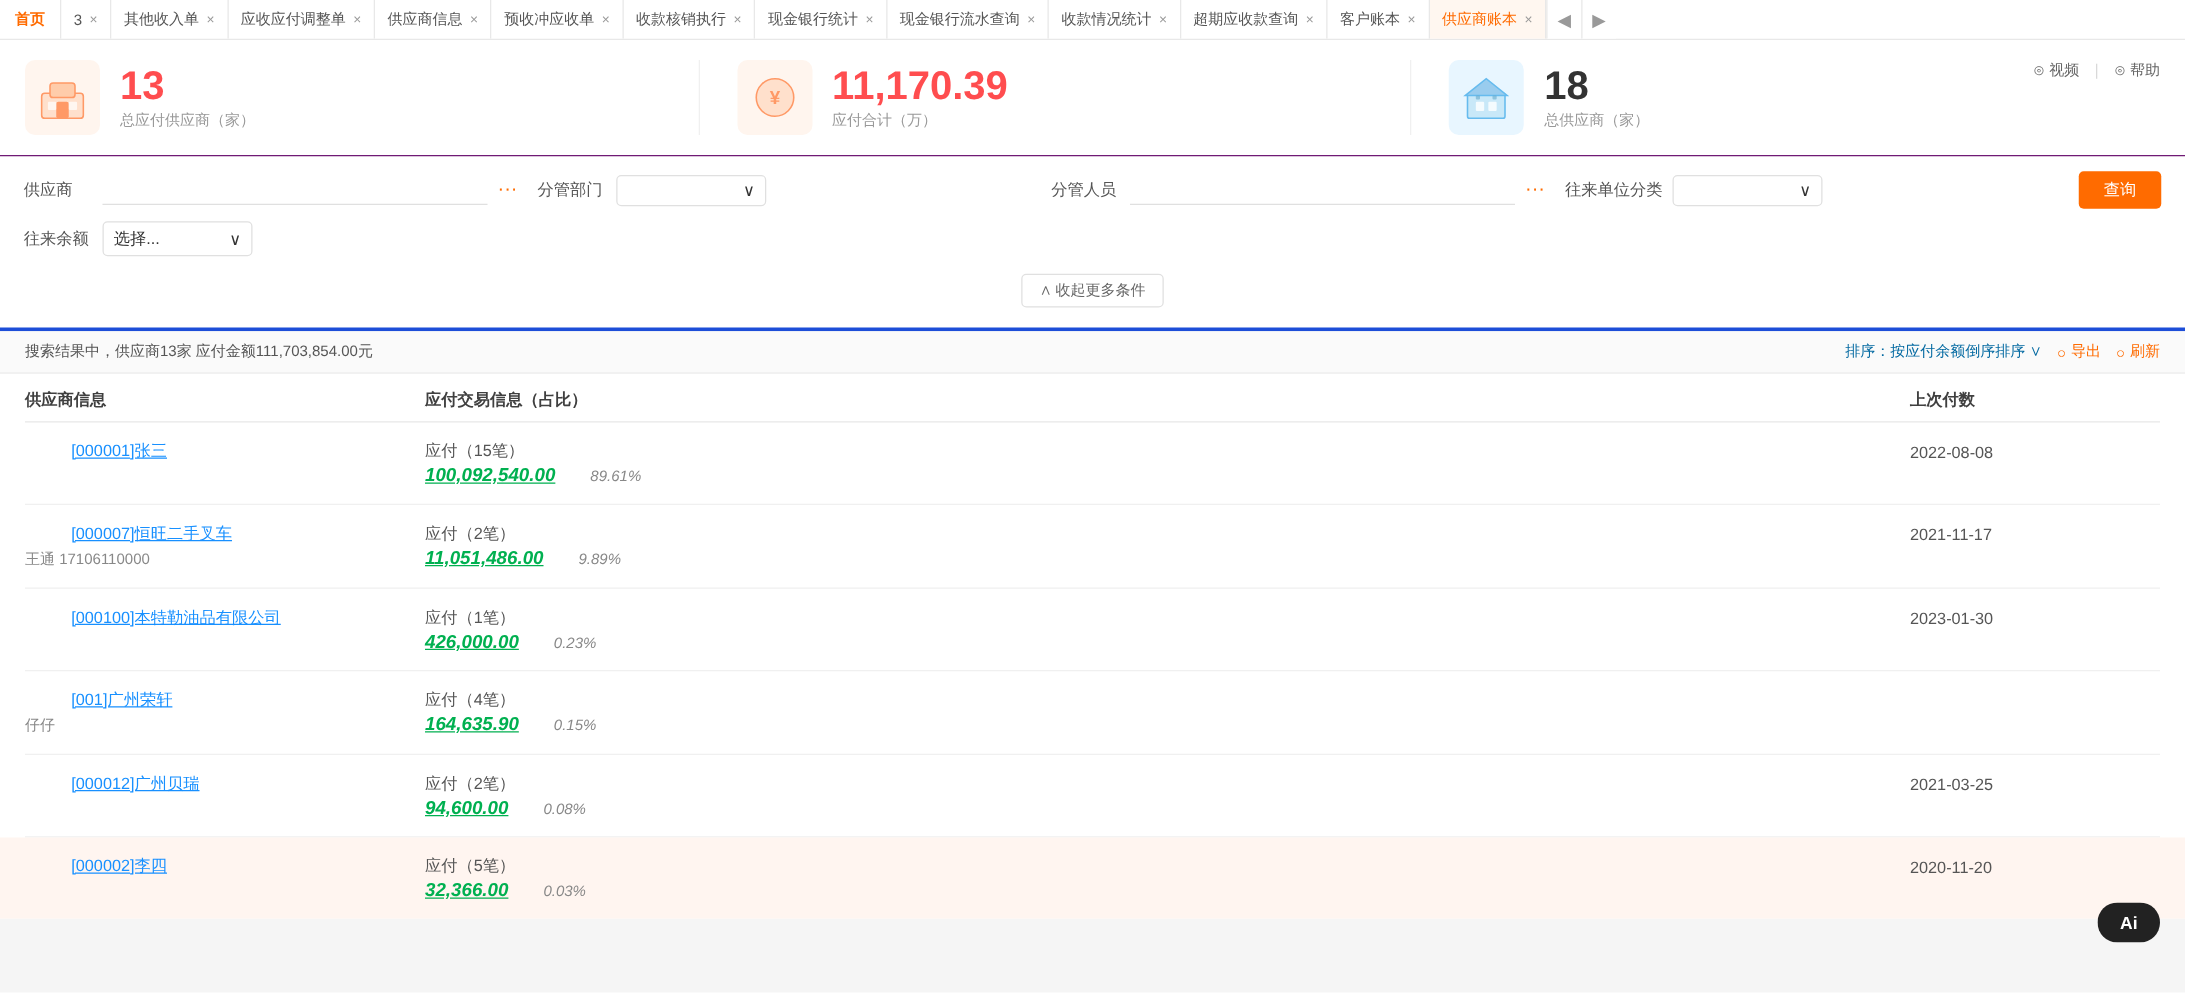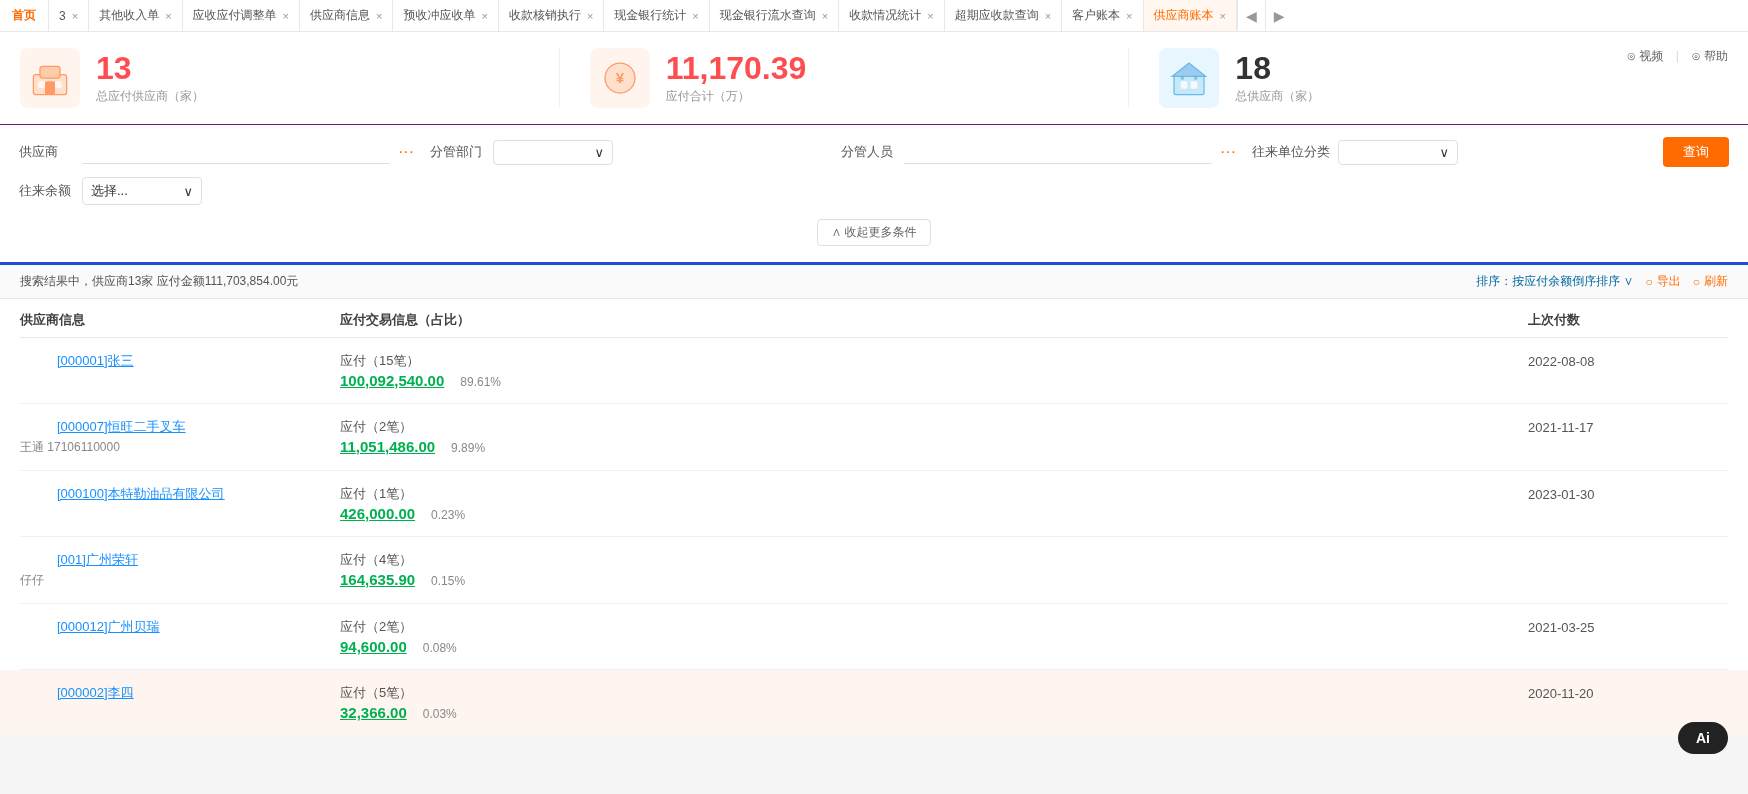--- a/index.html
+++ b/index.html
@@ -274,20 +274,22 @@
       margin-top: 2px;
     }
     .trade-pct {
       font-size: 12px;
       color: #888;
       margin-left: 16px;
     }
     .trade-row-line {
       display: flex;
       align-items: baseline;
+      gap: 12px;
+      font-style: italic;
     }
     .last-pay {
       flex: 0 0 200px;
       font-size: 13px;
       color: #555;
       padding-top: 2px;
     }
 
     
     ::-webkit-scrollbar { width: 6px; }

